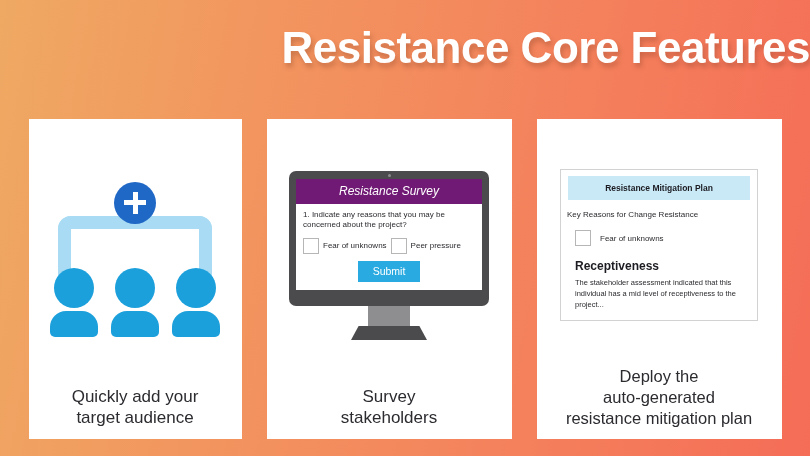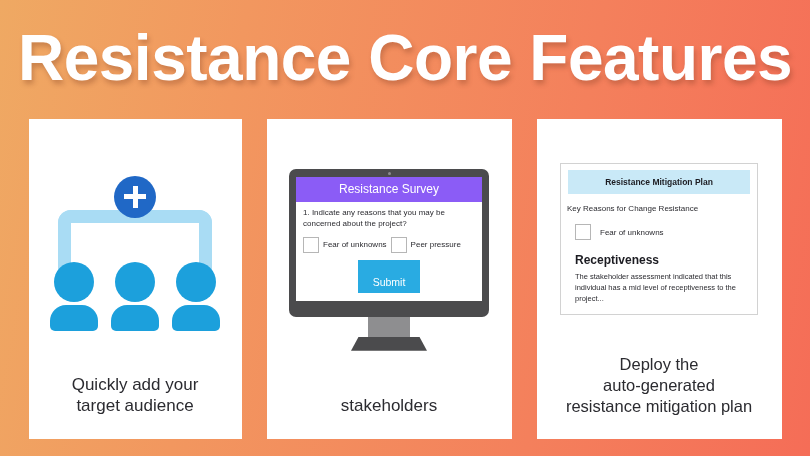--- a/index.html
+++ b/index.html
@@ -11,23 +11,23 @@
   #slide {
     position: relative;
     width: 810px; height: 456px;
     background: linear-gradient(100deg, #efa963 0%, #f2975f 28%, #f4805c 68%, #f56d57 100%);
   }
 
   
   #title {
     position: absolute;
     top: 26px; left: 0; right: 0;
-    text-align: center;
+    text-align: right;
     color: #ffffff;
-    font-size: 64px;
+    font-size: 44px;
     font-weight: bold;
     letter-spacing: -0.5px;
     line-height: 1.0;
     text-shadow: 2px 4px 5px rgba(120,55,30,0.32);
   }
 
   
   #cards {
     position: absolute;
     top: 119px; left: 0; right: 0;
@@ -53,21 +53,21 @@
     display: flex;
     align-items: center;
     justify-content: center;
   }
   .caption {
     width: 100%;
     text-align: center;
     color: #2b2b30;
     font-size: 17px;
     line-height: 1.28;
-    padding: 0 8px 22px;
+    padding: 0 8px 10px;
   }
   .card3 .caption { font-size: 16.5px; }
 
   
   .audience { position: relative; width: 170px; height: 165px; margin-top: 8px; }
   .bracket {
     position: absolute;
     left: 8px; top: 42px;
     width: 154px; height: 60px;
     border: 13px solid #a9dcf4;
@@ -121,37 +121,38 @@
     padding: 8px 7px 16px;
     position: relative;
   }
   .cam {
     position: absolute; top: 3px; left: 50%;
     margin-left: -1.5px; width: 3px; height: 3px;
     border-radius: 50%; background: #8c8c8e;
   }
   .screen { background: #ffffff; overflow: hidden; }
   .sv-head {
-    background: #8b5cf6;
+    background: #701a75;
     color: #ffffff;
     text-align: center;
     font-size: 12px;
     padding: 5px 0 6px;
+    font-style: italic;
   }
   .sv-body { padding: 6px 7px 8px; }
   .sv-q { font-size: 8px; color: #2b2b30; line-height: 1.34; }
   .sv-opts { display: flex; align-items: center; gap: 4px; margin-top: 7px; }
   .sv-box {
     width: 16px; height: 16px; flex: none;
     border: 1px solid #b6b6b6; background: #ffffff;
   }
   .sv-lbl { font-size: 8px; color: #2b2b30; white-space: nowrap; }
   .sv-submit {
     margin: 7px auto 0;
-    width: 62px; padding: 16px 0 5px;
+    width: 62px; padding: 4px 0 5px;
     background: #29abe2; color: #ffffff;
     font-size: 10.5px; text-align: center;
   }
   .neck { width: 42px; height: 20px; background: #8e8e90; margin: 0 auto; }
   .base {
     width: 76px; height: 14px; margin: 0 auto;
     background: #4b4b4d;
     clip-path: polygon(10% 0, 90% 0, 100% 100%, 0 100%);
   }
 
@@ -242,20 +243,21 @@
                 </div>
                 <div class="sv-submit">Submit</div>
               </div>
             </div>
           </div>
           <div class="neck"></div>
           <div class="base"></div>
         </div>
       </div>
       <div class="caption">
+        <div>Survey</div>
         <div>stakeholders</div>
       </div>
     </div>
 
     <div class="card card3 wide">
       <div class="art">
         <div class="doc">
           <div class="doc-head">Resistance Mitigation Plan</div>
           <div class="doc-sub">Key Reasons for Change Resistance</div>
           <div class="doc-row">

